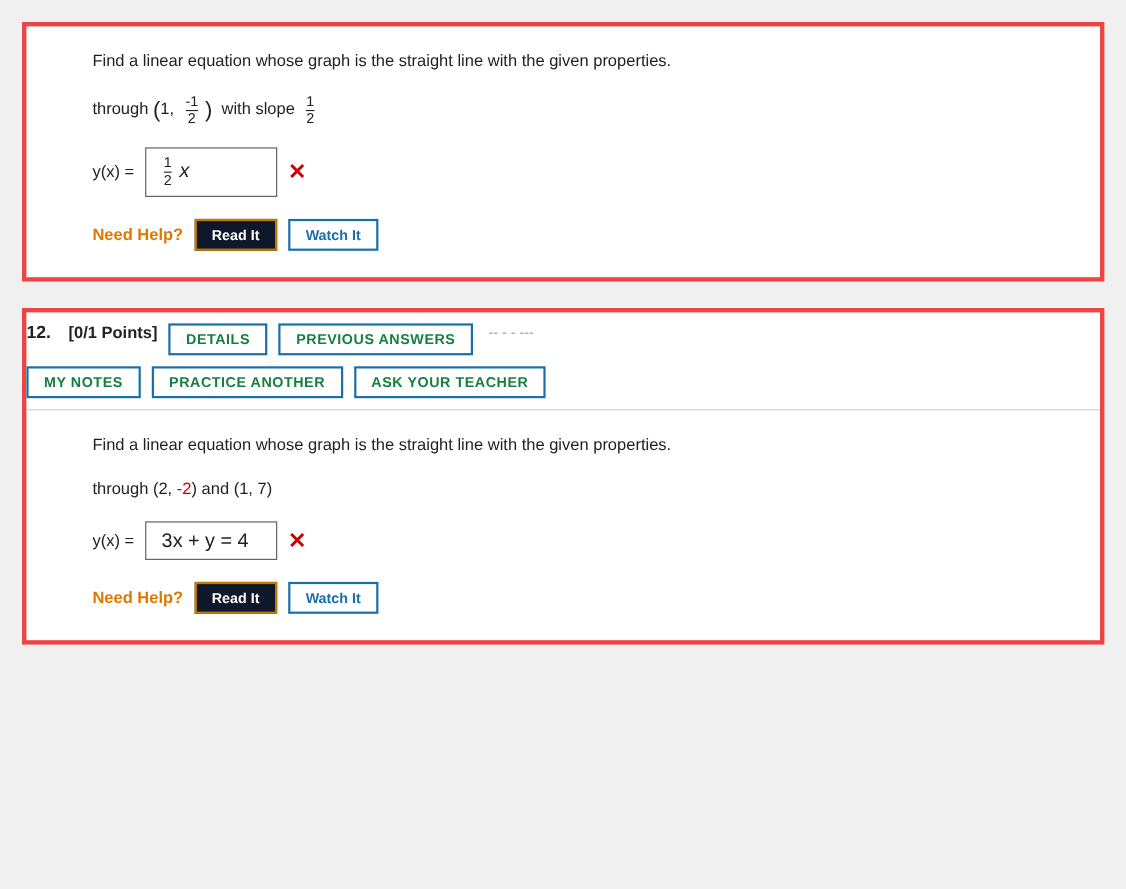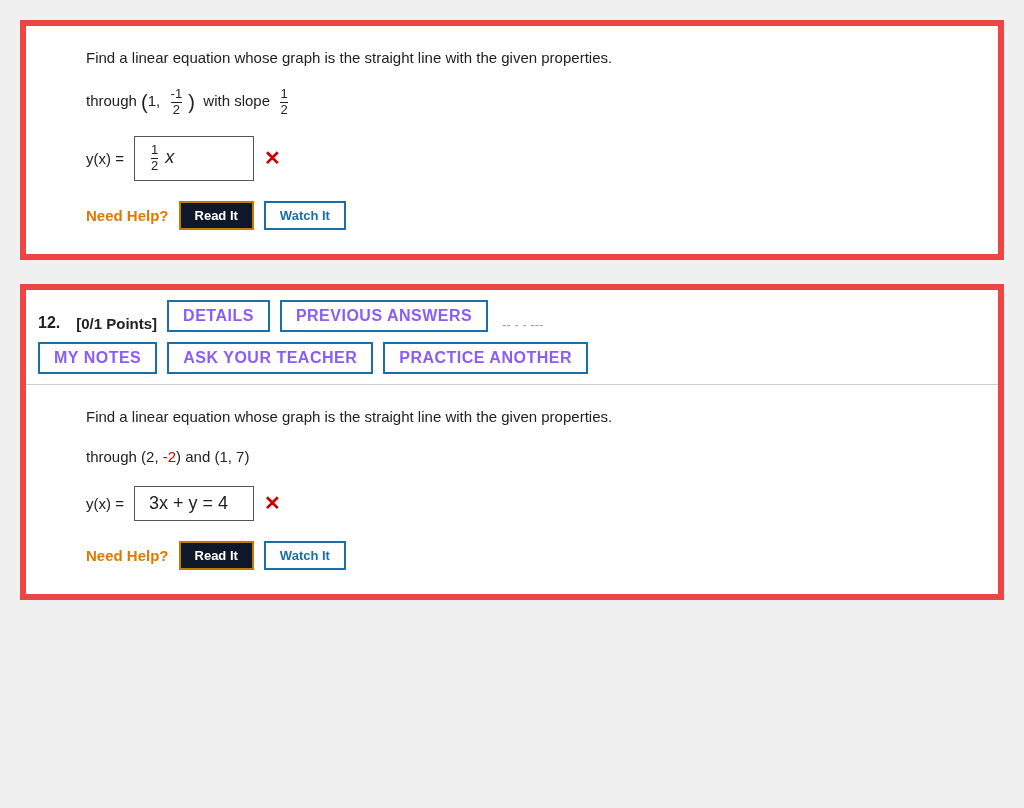--- a/index.html
+++ b/index.html
@@ -5,45 +5,45 @@
     * { box-sizing: border-box; margin: 0; padding: 0; }
     body {
       font-family: Arial, sans-serif;
       background: #f0f0f0;
       padding: 20px;
       font-size: 15px;
       color: #222;
     }
     .problem-section {
       background: #fff;
-      border: 6px solid #ef4444;
+      border: 4px solid #ef4444;
       margin-bottom: 24px;
       padding: 0;
     }
     .problem-content {
       padding: 20px 30px 24px 60px;
     }
     .problem-header-bar {
       display: flex;
-      align-items: flex-end;
-      padding: 10px 12px;
+      align-items: flex-start;
+      padding: 10px 0;
       gap: 10px;
       flex-wrap: wrap;
     }
     .problem-number {
       font-weight: bold;
       font-size: 16px;
       margin-right: 6px;
     }
     .btn-outline-blue {
       border: 2px solid #1a6fa8;
       background: #fff;
-      color: #8b5cf6;
-      font-weight: bold;
-      font-size: 16px;
+      color: #15803d;
+      font-weight: bold;
+      font-size: 13px;
       padding: 5px 14px;
       cursor: pointer;
       letter-spacing: 0.5px;
     }
     .btn-orange {
       border: 2px solid #c47a00;
       background: #0f172a;
       color: #fff;
       font-weight: bold;
       font-size: 13px;
@@ -182,22 +182,22 @@
   <div class="problem-header-bar">
     <span class="problem-number">12.</span>
     <span style="font-weight:bold;font-size:15px;">[0/1 Points]</span>
     <button class="btn-outline-blue">DETAILS</button>
     <button class="btn-outline-blue">PREVIOUS ANSWERS</button>
     <span class="dots-area">-- - - ---</span>
   </div>
 
   <div class="problem-header-bar" style="padding-top:0; padding-bottom:10px;">
     <button class="btn-outline-blue">MY NOTES</button>
+    <button class="btn-outline-blue">PRACTICE ANOTHER</button>
     <button class="btn-outline-blue">ASK YOUR TEACHER</button>
-    <button class="btn-outline-blue">PRACTICE ANOTHER</button>
   </div>
 
   <hr class="divider-line">
 
   <div class="problem-content">
     <p class="problem-statement">Find a linear equation whose graph is the straight line with the given properties.</p>
 
     <div class="through-line">
       <span>through (2,&nbsp;</span><span class="red-text">-2</span><span>) and (1, 7)</span>
     </div>

